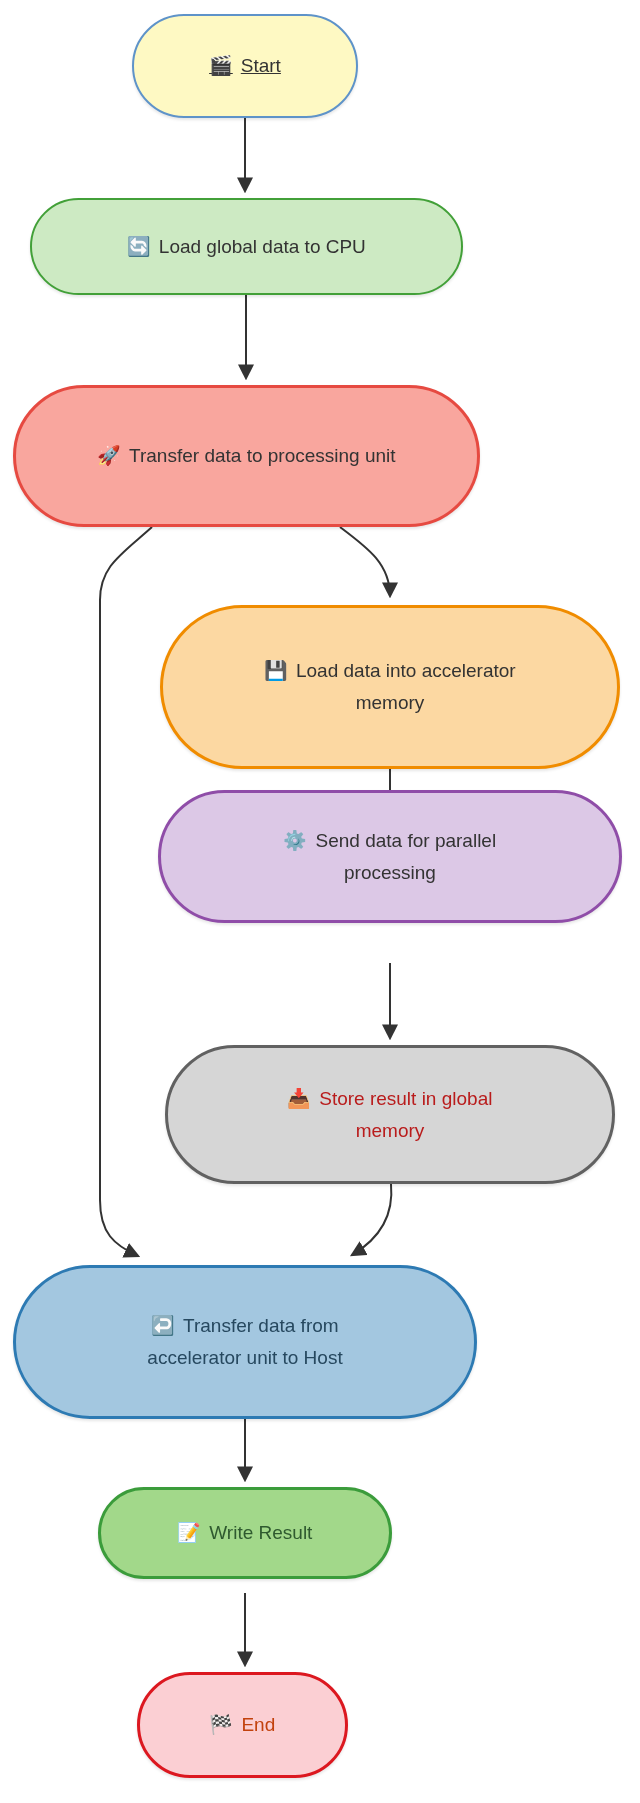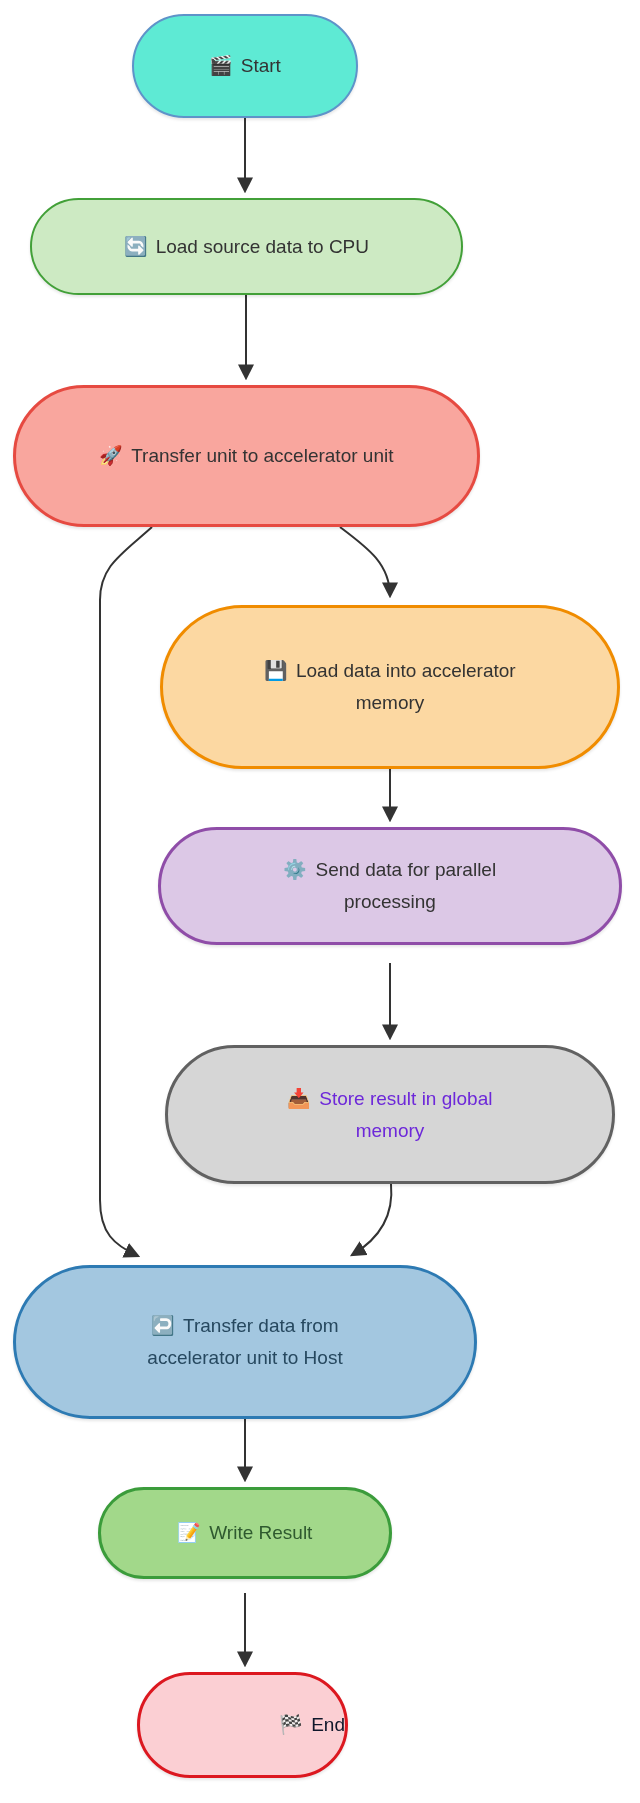--- a/index.html
+++ b/index.html
@@ -41,21 +41,21 @@
   .w260 .content { max-width:260px; }
   .w250 .content { max-width:250px; }
 
   .thin { border-width:2px; }
 
   
   .n-start   { left:132px; top:14px;   width:226px; height:104px; }
   .n-loadcpu { left:30px;  top:198px;  width:433px; height:97px;  }
   .n-toaccel { left:13px;  top:385px;  width:467px; height:142px; }
   .n-accmem  { left:160px; top:605px;  width:460px; height:164px; }
-  .n-parallel{ left:158px; top:827px;  width:464px; height:118px; }
+  .n-parallel{ left:158px; top:790px;  width:464px; height:133px; }
   .n-global  { left:165px; top:1045px; width:450px; height:139px; }
   .n-tohost  { left:13px;  top:1265px; width:464px; height:154px; }
   .n-write   { left:98px;  top:1487px; width:294px; height:92px; }
   .n-end     { left:137px; top:1672px; width:211px; height:106px; }
 </style>
 </head>
 <body>
 
 <div id="canvas" style="background: rgb(255, 255, 255);">
 
@@ -69,67 +69,67 @@
     <path class="edge" marker-end="url(#arrow)" d="M246,295 L246,378"></path>
     <path class="edge" marker-end="url(#arrow)" d="M340,527 C368,548 390,564 390,596"></path>
     <path class="edge" marker-end="url(#arrow)" d="M152,527 C122,554 100,566 100,600 L100,1200 C100,1233 114,1245 138,1256"></path>
     <path class="edge" marker-end="url(#arrow)" d="M390,745 L390,820"></path>
     <path class="edge" marker-end="url(#arrow)" d="M390,963 L390,1038"></path>
     <path class="edge" marker-end="url(#arrow)" d="M391,1184 C394,1216 379,1239 352,1255"></path>
     <path class="edge" marker-end="url(#arrow)" d="M245,1403 L245,1480"></path>
     <path class="edge" marker-end="url(#arrow)" d="M245,1593 L245,1665"></path>
   </svg>
 
-  <div class="node n-start nowrap thin" style="background: #5eead4; border-color: rgb(94, 147, 201); color: rgb(51, 51, 51);">
+  <div class="node n-start nowrap thin" style="background: #fef9c3; border-color: rgb(94, 147, 201); color: rgb(51, 51, 51); text-decoration: underline;">
     <span class="content">
       <span class="icon">🎬</span><span>Start</span>
     </span>
   </div>
 
   <div class="node n-loadcpu nowrap thin" style="background: rgb(205, 234, 195); border-color: rgb(66, 160, 56); color: rgb(51, 51, 51);">
     <span class="content">
-      <span class="icon">🔄</span><span>Load source data to CPU</span>
+      <span class="icon">🔄</span><span>Load global data to CPU</span>
     </span>
   </div>
 
   <div class="node n-toaccel w310" style="background: rgb(249, 166, 158); border-color: rgb(230, 74, 65); color: rgb(51, 51, 51);">
     <span class="content">
-      <span class="icon">🚀</span><span>Transfer unit to accelerator unit</span>
+      <span class="icon">🚀</span><span>Transfer data to processing unit</span>
     </span>
   </div>
 
   <div class="node n-accmem w310" style="background: rgb(252, 216, 162); border-color: rgb(240, 140, 0); color: rgb(51, 51, 51);">
     <span class="content">
       <span class="icon">💾</span><span>Load data into accelerator memory</span>
     </span>
   </div>
 
   <div class="node n-parallel w280" style="background: rgb(220, 200, 230); border-color: rgb(143, 77, 168); color: rgb(51, 51, 51);">
     <span class="content">
       <span class="icon">⚙️</span><span>Send data for parallel processing</span>
     </span>
   </div>
 
-  <div class="node n-global w260" style="background: rgb(214, 214, 214); border-color: rgb(97, 97, 97); color: #6d28d9;">
+  <div class="node n-global w260" style="background: rgb(214, 214, 214); border-color: rgb(97, 97, 97); color: #b91c1c;">
     <span class="content">
       <span class="icon">📥</span><span>Store result in global memory</span>
     </span>
   </div>
 
   <div class="node n-tohost w250" style="background: rgb(163, 199, 224); border-color: rgb(45, 122, 179); color: rgb(38, 72, 95);">
     <span class="content">
       <span class="icon">↩️</span><span>Transfer data from accelerator unit to Host</span>
     </span>
   </div>
 
   <div class="node n-write nowrap" style="background: rgb(162, 216, 138); border-color: rgb(59, 156, 59); color: rgb(47, 90, 47);">
     <span class="content">
       <span class="icon">📝</span><span>Write Result</span>
     </span>
   </div>
 
-  <div class="node n-end nowrap" style="background: rgb(251, 207, 211); border-color: rgb(220, 24, 32); color: #0f172a; justify-content: flex-end;">
+  <div class="node n-end nowrap" style="background: rgb(251, 207, 211); border-color: rgb(220, 24, 32); color: #c2410c;">
     <span class="content">
       <span class="icon">🏁</span><span>End</span>
     </span>
   </div>
 
 </div>
 
 </body></html>

